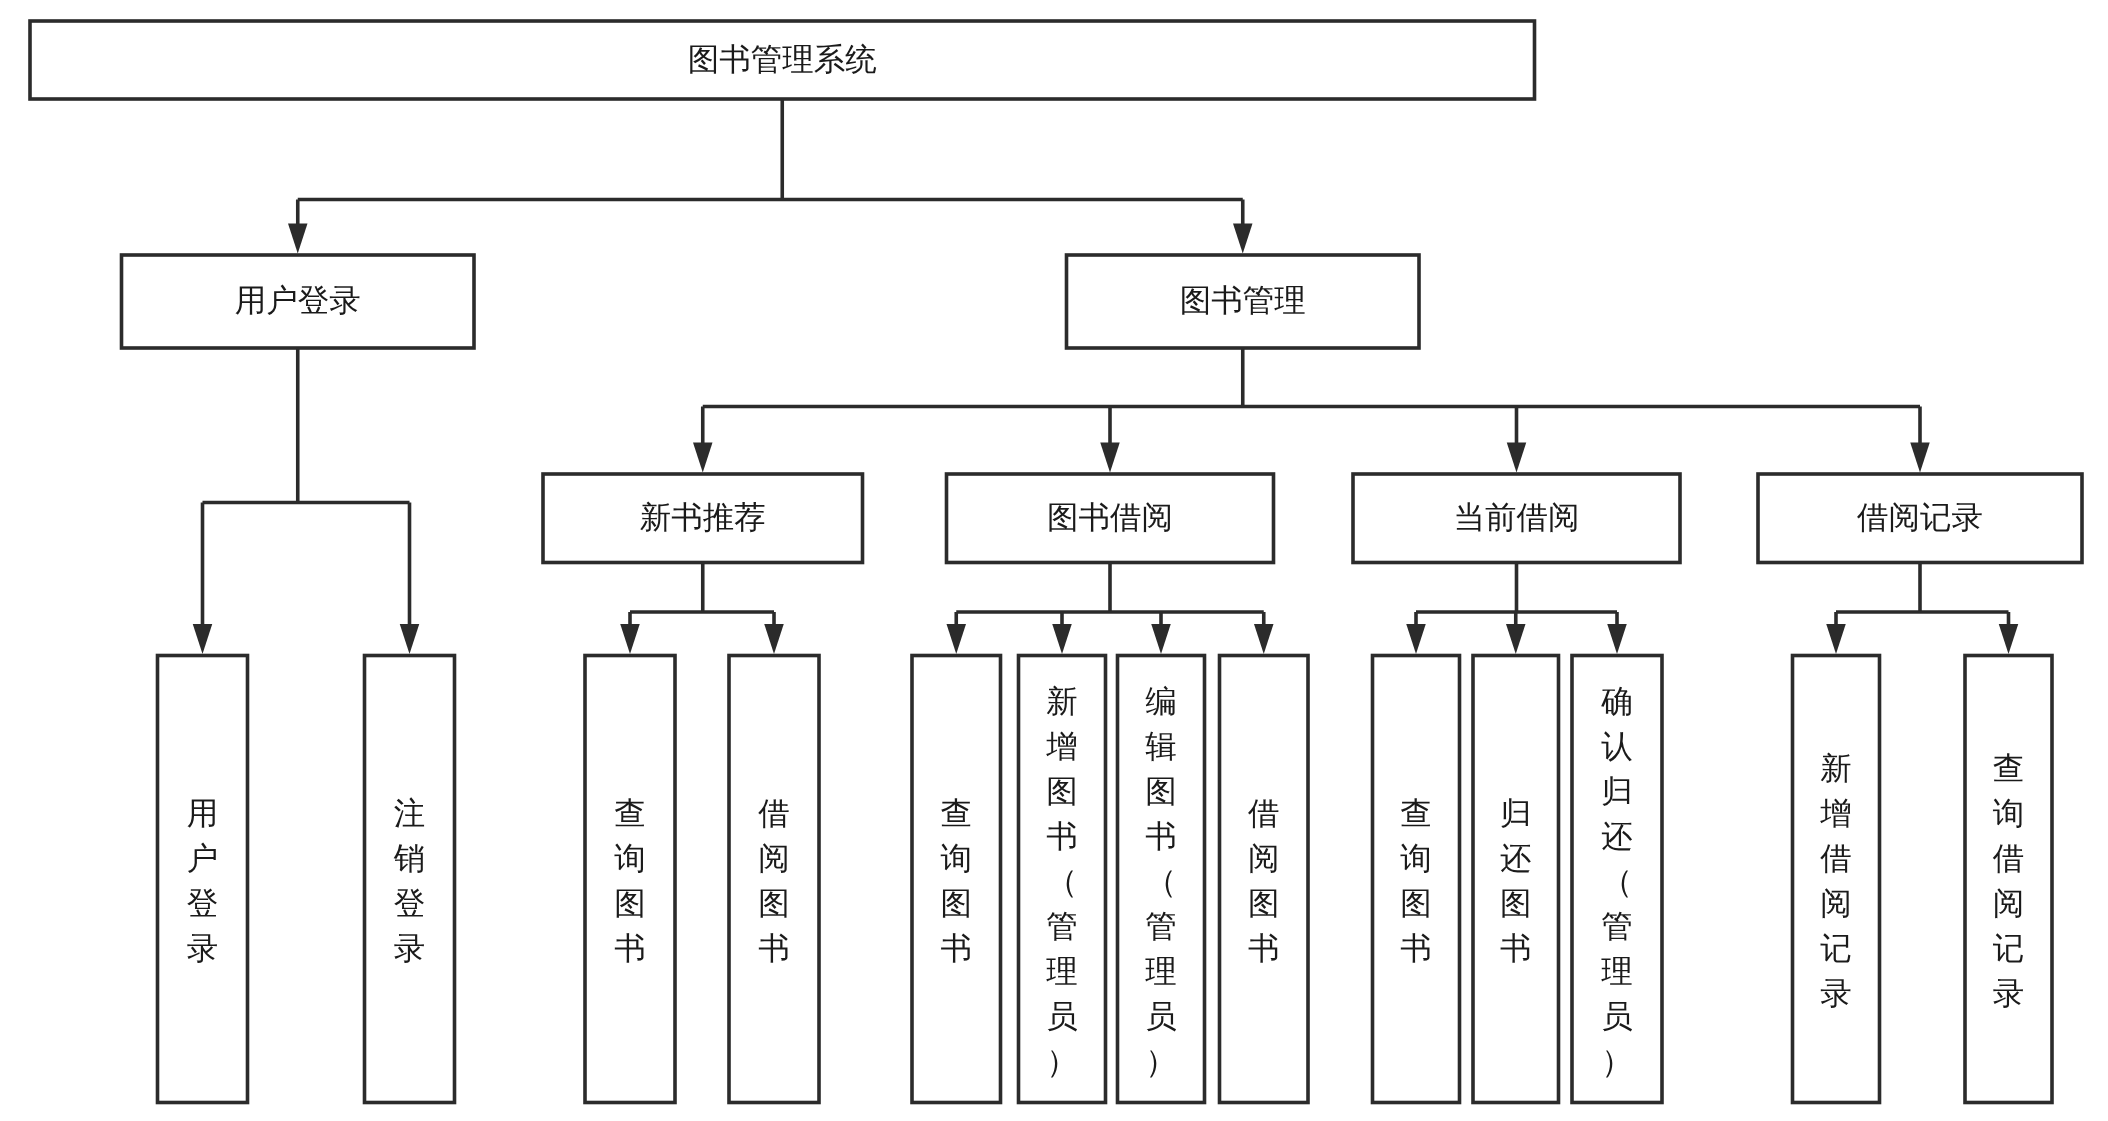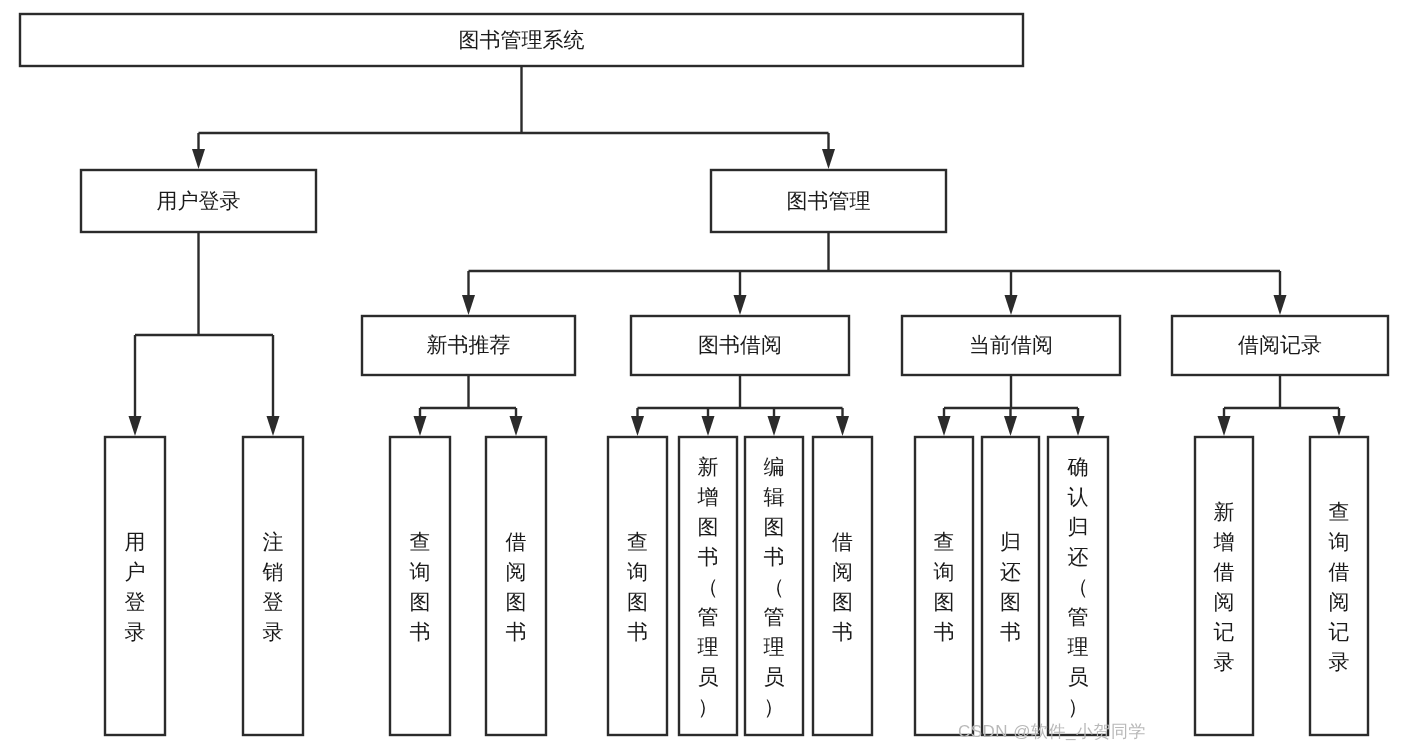--- a/index.html
+++ b/index.html
@@ -202,14 +202,13 @@
         <g>
           <rect class="node-box" x="1195" y="437" width="58" height="298"></rect>
           <text class="node-label-v" x="1224" y="519.4"><tspan x="1224" dy="0">新</tspan><tspan x="1224" dy="30">增</tspan><tspan x="1224" dy="30">借</tspan><tspan x="1224" dy="30">阅</tspan><tspan x="1224" dy="30">记</tspan><tspan x="1224" dy="30">录</tspan></text>
         </g>
         <g>
           <rect class="node-box" x="1310" y="437" width="58" height="298"></rect>
           <text class="node-label-v" x="1339" y="519.4"><tspan x="1339" dy="0">查</tspan><tspan x="1339" dy="30">询</tspan><tspan x="1339" dy="30">借</tspan><tspan x="1339" dy="30">阅</tspan><tspan x="1339" dy="30">记</tspan><tspan x="1339" dy="30">录</tspan></text>
         </g>
       </g>
   </svg>
-  <div class="watermark-text">CSDN @软件_小贺同学</div>
 </div>
 
 </body></html>

